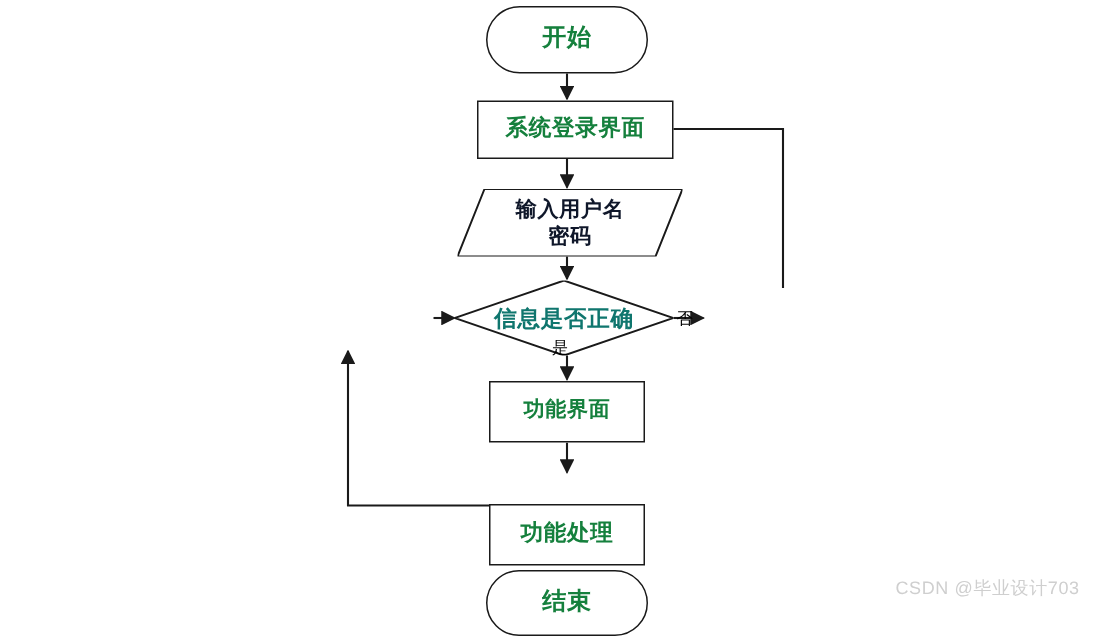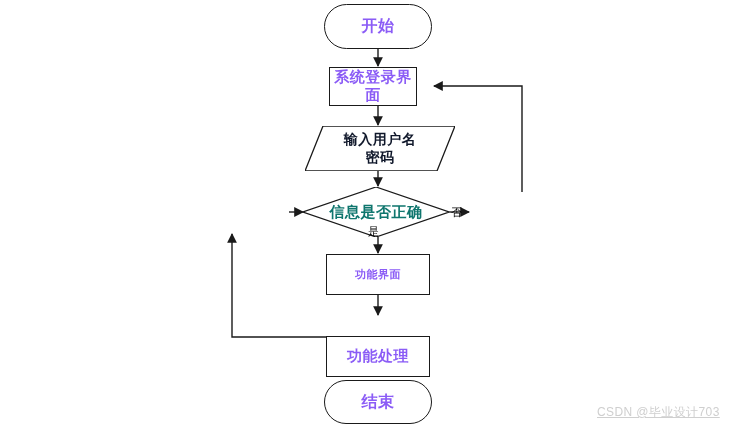--- a/index.html
+++ b/index.html
@@ -15,21 +15,21 @@
     overflow: hidden;
     font-family: "Liberation Serif", "DejaVu Serif", serif;
   }
   .node {
     position: absolute;
     box-sizing: border-box;
     display: flex;
     align-items: center;
     justify-content: center;
     text-align: center;
-    color: #8b5cf6;
+    color: #15803d;
     background: #ffffff;
     line-height: 1.15;
   }
   .node-label {
     display: block;
     white-space: pre-line;
     font-weight: bold;
     letter-spacing: 0.5px;
   }
   
@@ -129,21 +129,21 @@
 
     <path d="M 326 337 L 232 337 L 232 234" fill="none" stroke="#1a1a1a" stroke-width="1.4" marker-end="url(#arrow)"></path>
 
     <path d="M 378 357 L 378 375" fill="none" stroke="#1a1a1a" stroke-width="1.4" marker-end="url(#arrow)"></path>
   </svg>
 
   <div class="node terminator" style="left:324px; top:4px; width:108px; height:45px; font-size:16px;">
     <span class="node-label">开始</span>
   </div>
 
-  <div class="node process" style="left:329px; top:67px; width:88px; height:39px; font-size:15px;">
+  <div class="node process" style="left:318px; top:67px; width:131px; height:39px; font-size:15px;">
     <span class="node-label">系统登录界面</span>
   </div>
 
   <div class="io-wrap" style="left:305px; top:126px; width:150px; height:45px;">
     <svg class="io-shape" viewBox="0 0 150 45" preserveAspectRatio="none">
       <polygon points="18,0 150,0 132,45 0,45" fill="#ffffff" stroke="#1a1a1a" stroke-width="1.3"></polygon>
     </svg>
     <div class="io-text" style="font-size:14px;">
       <span class="node-label">输入用户名
 密码</span>
@@ -154,31 +154,31 @@
     <svg class="decision-shape" viewBox="0 0 146 50" preserveAspectRatio="none">
       <polygon points="73,0 146,25 73,50 0,25" fill="#ffffff" stroke="#1a1a1a" stroke-width="1.3"></polygon>
     </svg>
     <div class="decision-text" style="font-size:15px;">
       <span class="node-label">信息是否正确</span>
     </div>
   </div>
 
 
 
-  <div class="node process" style="left:326px; top:254px; width:104px; height:41px; font-size:11px;">
+  <div class="node process" style="left:326px; top:254px; width:104px; height:41px; font-size:14px;">
     <span class="node-label">功能界面</span>
   </div>
 
   <div class="node process" style="left:326px; top:316px; width:104px; height:41px; font-size:15px;margin-top:20px;">
     <span class="node-label">功能处理</span>
   </div>
 
   <div class="node terminator" style="left:324px; top:380px; width:108px; height:44px; font-size:16px;">
     <span class="node-label">结束</span>
   </div>
 
   <span class="edge-label" style="left:451px; top:205px;">否</span>
 
   <span class="edge-label" style="left:368px; top:224px;">是</span>
 
-  <span class="watermark" style="left:597px; top:404px;text-decoration:underline;">CSDN @毕业设计703</span>
+  <span class="watermark" style="left:597px; top:384px;">CSDN @毕业设计703</span>
 
 </div>
 
 </body></html>

